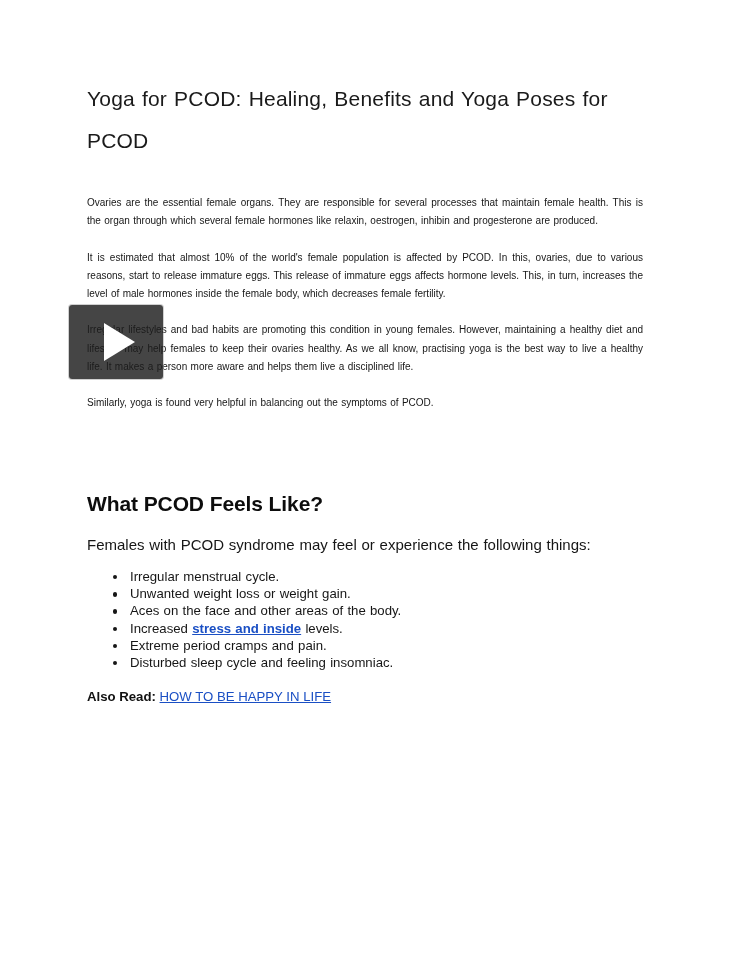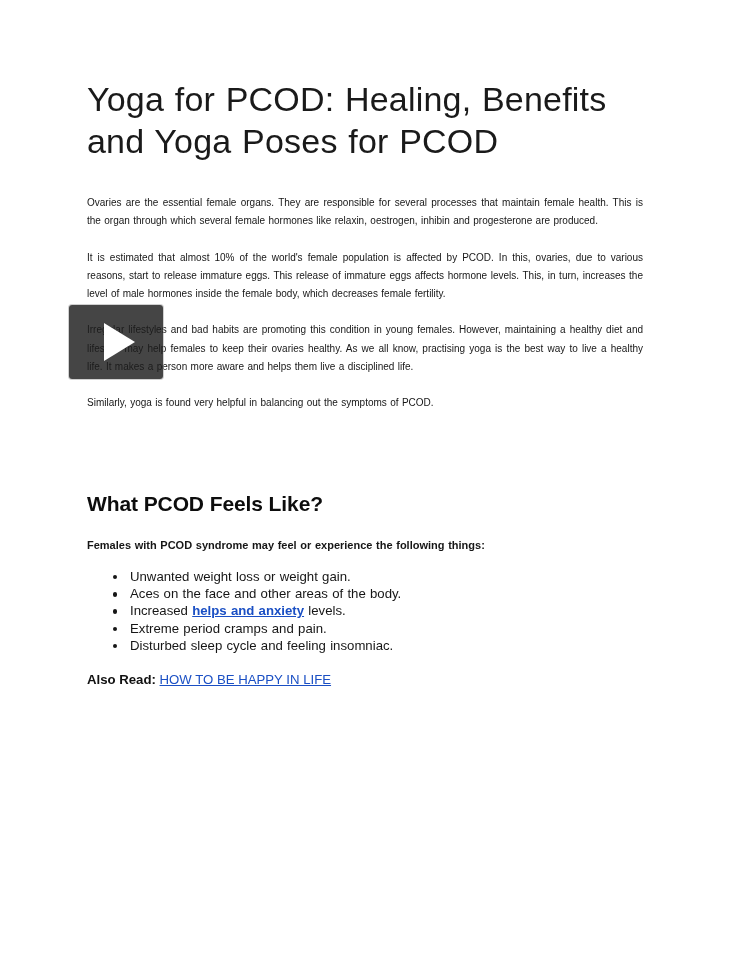--- a/index.html
+++ b/index.html
@@ -27,21 +27,21 @@
   }
 
   .content {
     position: absolute;
     left: 87px;
     top: 78px;
     width: 556px;
   }
 
   .doc-title {
-    font-size: 34px;
+    font-size: 21px;
     font-weight: 400;
     line-height: 42px;
     letter-spacing: 0.2px;
     color: #1a1a1a;
     margin: 0 0 0 0;
     word-spacing: 1px;
   }
 
   .spacer-after-title { height: 32px; }
 
@@ -60,26 +60,25 @@
   .section-heading {
     font-size: 21px;
     font-weight: 700;
     line-height: 24px;
     color: #0d0d0d;
     margin: 0 0 20px 0;
     letter-spacing: -0.1px;
   }
 
   .lead-line {
-    font-size: 11px;
+    font-size: 15px;
     line-height: 18.3px;
     color: #161616;
     margin: 0 0 14px 0;
     word-spacing: 0.6px;
-    font-weight: bold;
   }
 
   .bullet-list {
     list-style: none;
     margin: 0 0 0 0;
     padding: 0;
   }
   .bullet-list li {
     position: relative;
     padding-left: 43px;
@@ -164,29 +163,33 @@
 
     <div class="gap-before-heading"></div>
 
     <h2 class="section-heading">What PCOD Feels Like?</h2>
 
     <p class="lead-line">Females with PCOD syndrome may feel or experience the following things:</p>
 
     <ul class="bullet-list">
       <li>
         <span class="bullet-dot"></span>
+        <span>Irregular menstrual cycle.</span>
+      </li>
+      <li>
+        <span class="bullet-dot"></span>
         <span>Unwanted weight loss or weight gain.</span>
       </li>
       <li>
         <span class="bullet-dot"></span>
         <span>Aces on the face and other areas of the body.</span>
       </li>
       <li>
         <span class="bullet-dot"></span>
-        <span>Increased </span><a class="doc-link bold-link" href="#">helps and anxiety</a><span> levels.</span>
+        <span>Increased </span><a class="doc-link bold-link" href="#">stress and inside</a><span> levels.</span>
       </li>
       <li>
         <span class="bullet-dot"></span>
         <span>Extreme period cramps and pain.</span>
       </li>
       <li>
         <span class="bullet-dot"></span>
         <span>Disturbed sleep cycle and feeling insomniac.</span>
       </li>
     </ul>

